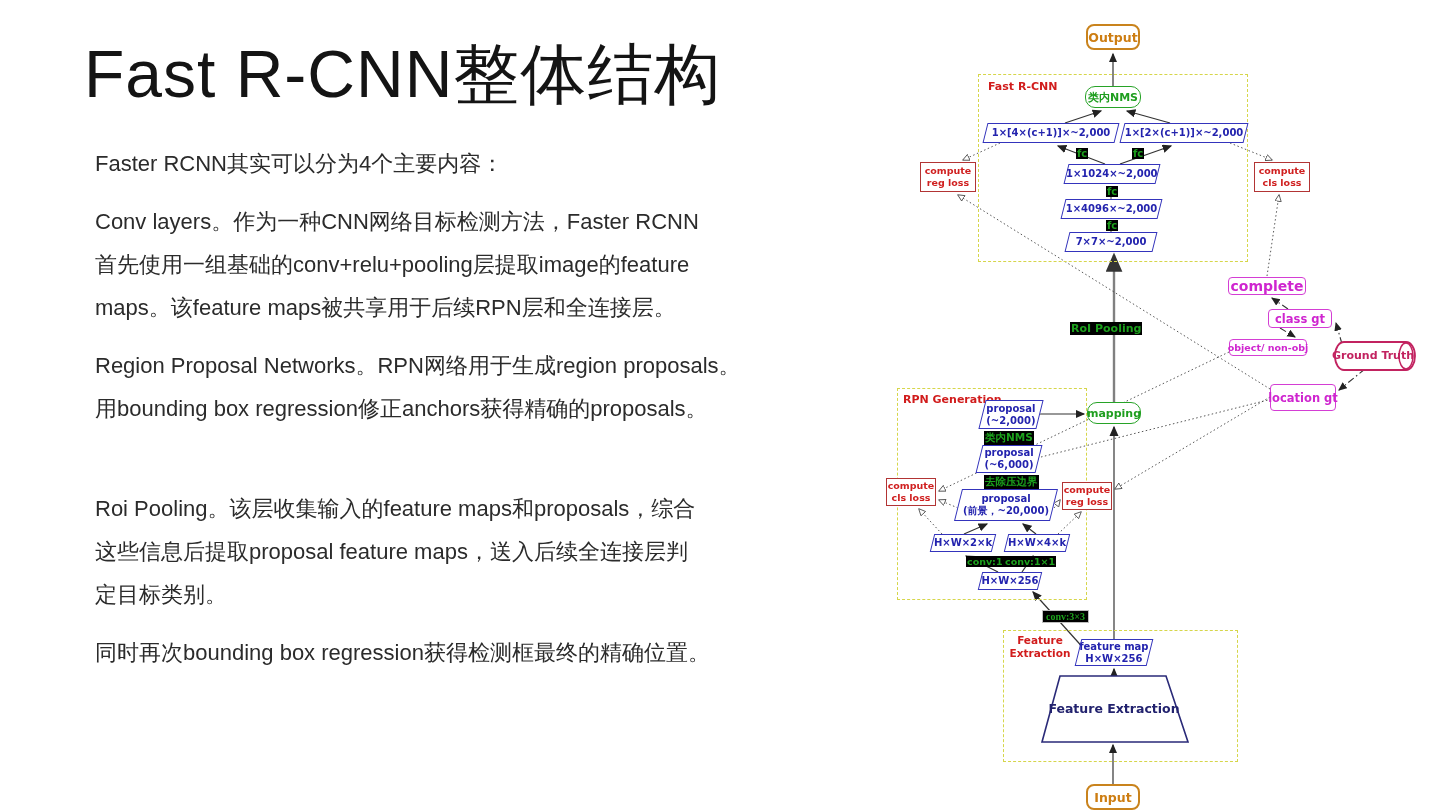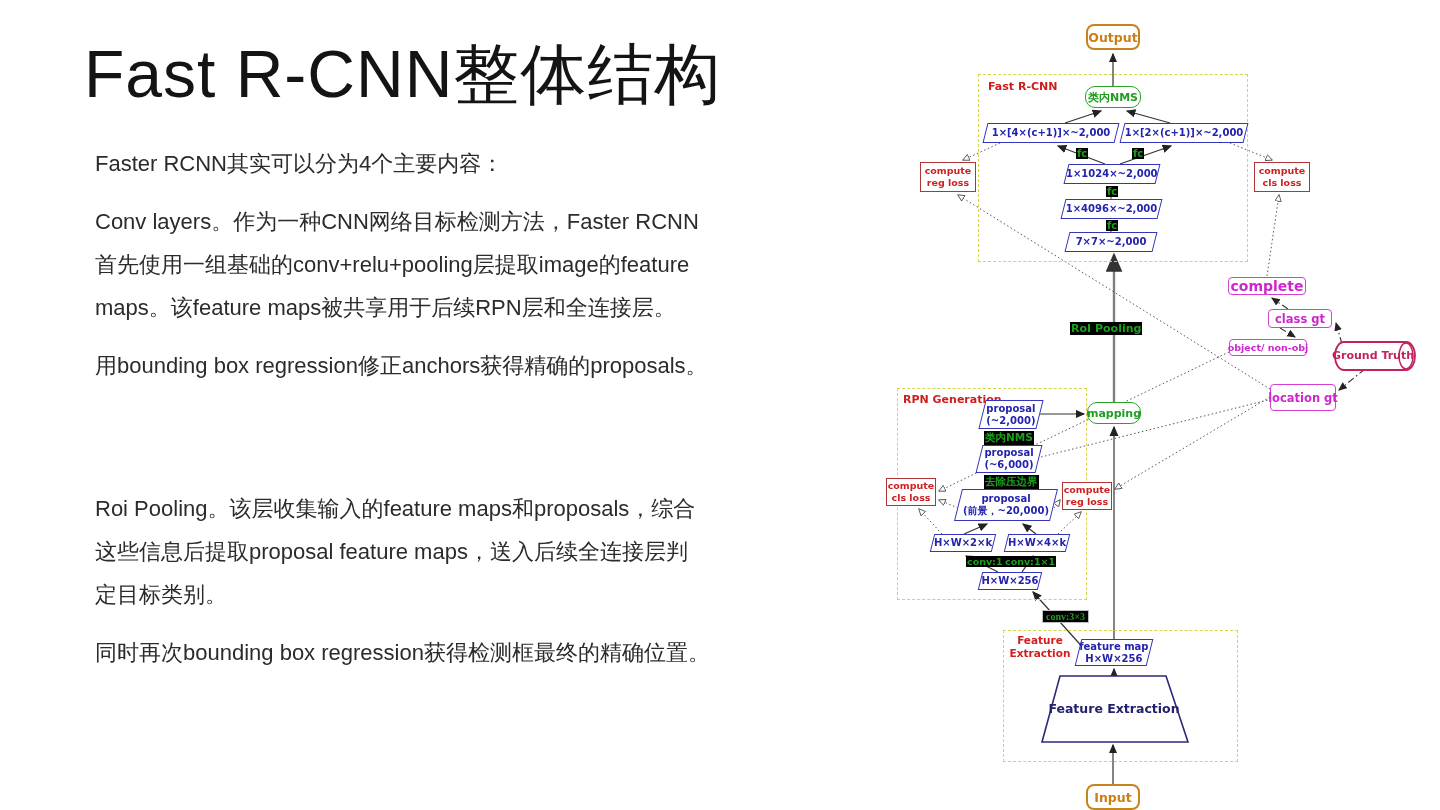--- a/index.html
+++ b/index.html
@@ -46,20 +46,21 @@
 
   <div class="para" style="top:142px">
     <div class="tline">Faster RCNN其实可以分为4个主要内容：</div>
   </div>
   <div class="para" style="top:200px">
     <div class="tline">Conv layers。作为一种CNN网络目标检测方法，Faster RCNN</div>
     <div class="tline">首先使用一组基础的conv+relu+pooling层提取image的feature</div>
     <div class="tline">maps。该feature maps被共享用于后续RPN层和全连接层。</div>
   </div>
   <div class="para" style="top:344px">
+    <div class="tline">Region Proposal Networks。RPN网络用于生成region proposals。</div>
     <div class="tline">用bounding box regression修正anchors获得精确的proposals。</div>
   </div>
   <div class="para" style="top:487px">
     <div class="tline">Roi Pooling。该层收集输入的feature maps和proposals，综合</div>
     <div class="tline">这些信息后提取proposal feature maps，送入后续全连接层判</div>
     <div class="tline">定目标类别。</div>
   </div>
   <div class="para" style="top:631px">
     <div class="tline">同时再次bounding box regression获得检测框最终的精确位置。</div>
   </div>

